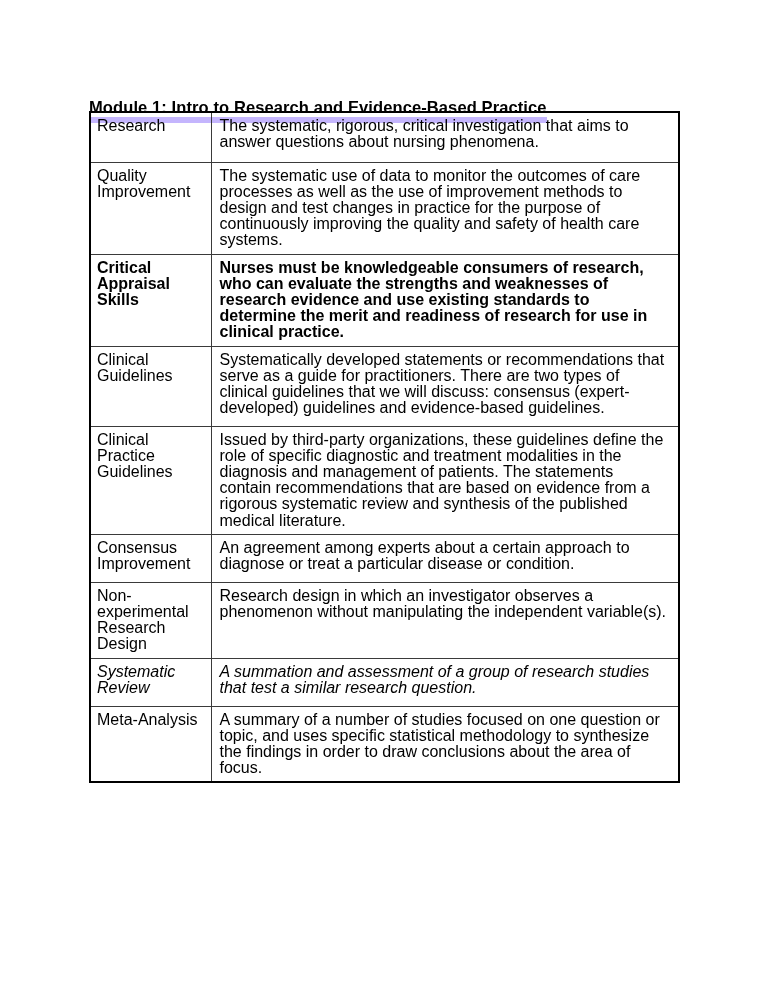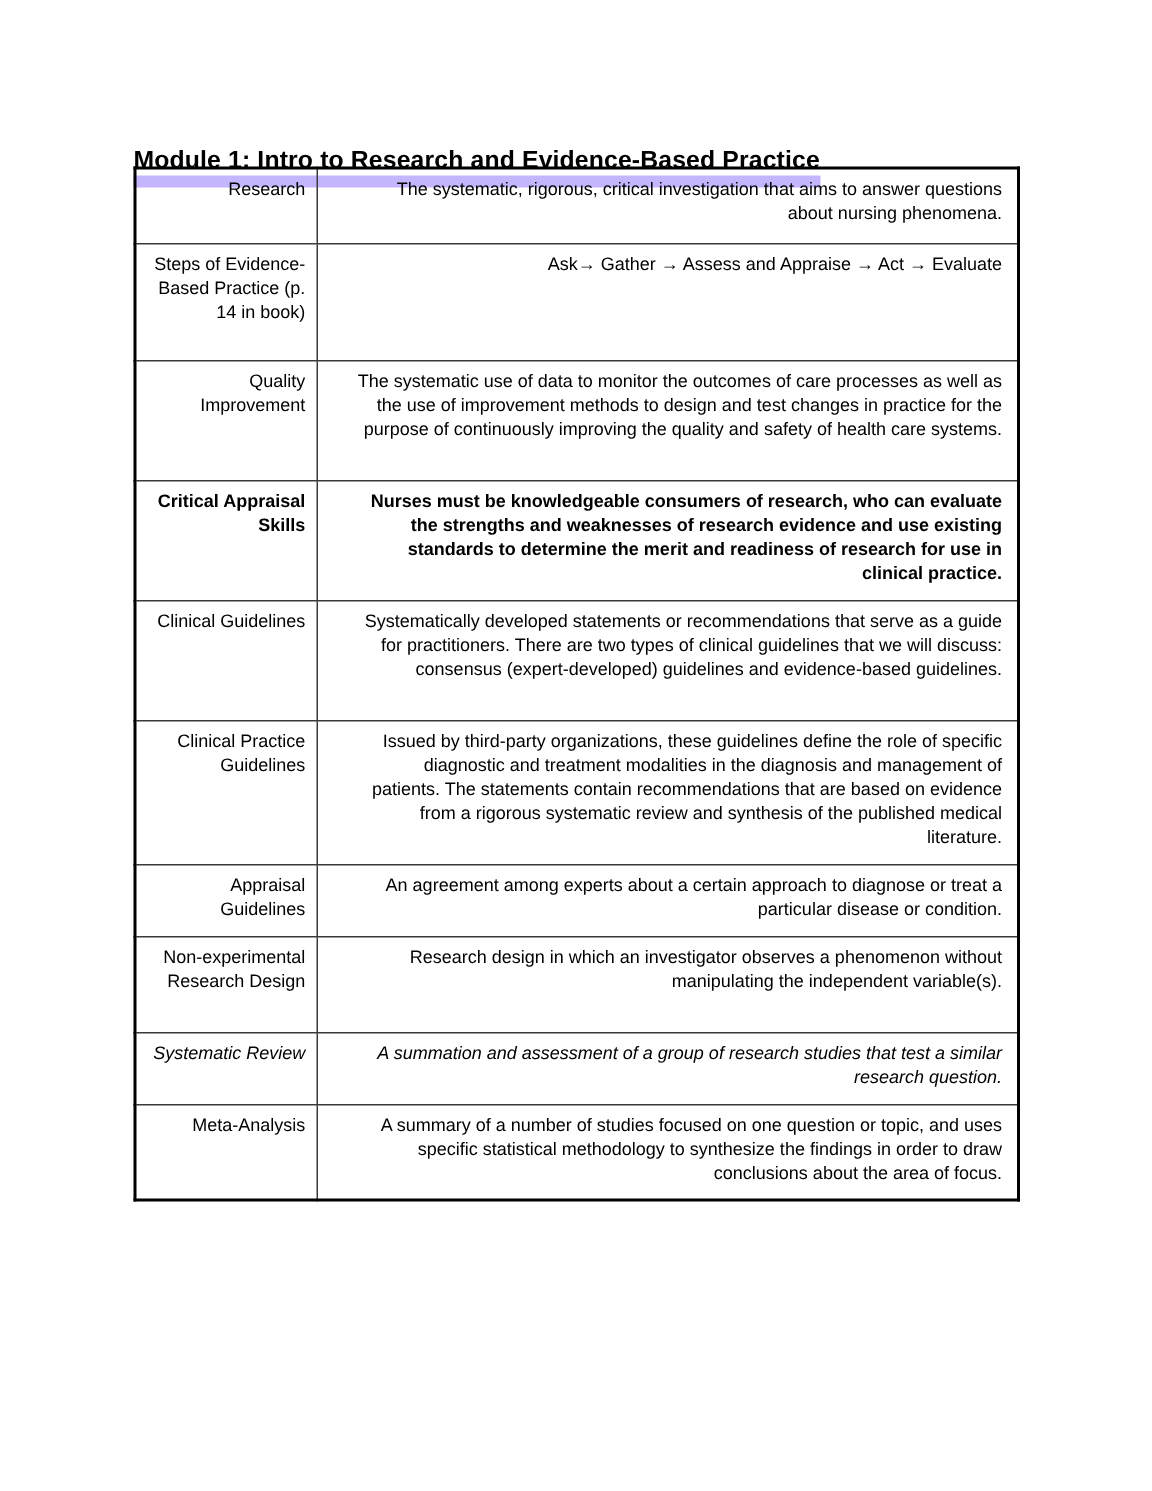--- a/index.html
+++ b/index.html
@@ -26,49 +26,48 @@
     left: 89px;
     top: 86px;
     font-size: 16.5px;
     font-weight: bold;
     line-height: 20px;
     letter-spacing: 0.1px;
     white-space: nowrap;
   }
   .doc-title .title-text {
     display: inline-block;
-    border-bottom: 8px solid #c4b5fd;
+    border-bottom: 6px solid #c4b5fd;
     padding-bottom: 0px;
   }
   .glossary-table {
     position: absolute;
     left: 89px;
     top: 111px;
     width: 589px;
     border-collapse: collapse;
     table-layout: fixed;
     border: 2px solid #000;
   }
   .glossary-table col.term-col { width: 121px; }
   .glossary-table col.def-col  { width: 468px; }
 
   .glossary-table td {
     border: 1px solid #3a3a3a;
     vertical-align: top;
-    font-size: 12px;
+    font-size: 16px;
     line-height: 16.2px;
     padding: 5px 7px 5px 7px;
     box-sizing: border-box;
-    text-align: right;
   }
   .glossary-table td.term {
     padding-left: 6px;
   }
   .glossary-table td.definition {
-    padding-left: 23px;
+    padding-left: 8px;
     padding-right: 10px;
   }
   .glossary-table tr td { height: auto; }
 </style>
 </head>
 <body>
 
 <div class="page">
 
   <h1 class="doc-title"><span class="title-text">Module 1: Intro to Research and Evidence-Based Practice</span></h1>
@@ -76,42 +75,38 @@
   <table class="glossary-table">
     <colgroup>
       <col class="term-col">
       <col class="def-col">
     </colgroup>
     <tbody>
       <tr style="height: 50px;">
         <td class="term">Research</td>
         <td class="definition">The systematic, rigorous, critical investigation that aims to answer questions about nursing phenomena.</td>
       </tr>
-      <tr style="height: 78px;">
-        <td class="term">Steps of Evidence-Based Practice (p. 14 in book)</td>
-        <td class="definition">Ask→ Gather → Assess and Appraise → Act → Evaluate</td>
-      </tr>
       <tr style="height: 80px;">
         <td class="term">Quality Improvement</td>
         <td class="definition">The systematic use of data to monitor the outcomes of care processes as well as the use of improvement methods to design and test changes in practice for the purpose of continuously improving the quality and safety of health care systems.</td>
       </tr>
       <tr style="height: 80px; font-weight: bold;">
         <td class="term">Critical Appraisal Skills</td>
         <td class="definition">Nurses must be knowledgeable consumers of research, who can evaluate the strengths and weaknesses of research evidence and use existing standards to determine the merit and readiness of research for use in clinical practice.</td>
       </tr>
       <tr style="height: 80px; margin-top: 10px;">
         <td class="term">Clinical Guidelines</td>
         <td class="definition">Systematically developed statements or recommendations that serve as a guide for practitioners. There are two types of clinical guidelines that we will discuss: consensus (expert-developed) guidelines and evidence-based guidelines.</td>
       </tr>
       <tr style="height: 96px;">
         <td class="term">Clinical Practice Guidelines</td>
         <td class="definition">Issued by third-party organizations, these guidelines define the role of specific diagnostic and treatment modalities in the diagnosis and management of patients. The statements contain recommendations that are based on evidence from a rigorous systematic review and synthesis of the published medical literature.</td>
       </tr>
       <tr style="height: 48px;">
-        <td class="term">Appraisal Guidelines</td>
+        <td class="term">Consensus Improvement</td>
         <td class="definition">An agreement among experts about a certain approach to diagnose or treat a particular disease or condition.</td>
       </tr>
       <tr style="height: 64px; margin-top: 12px;">
         <td class="term">Non-experimental Research Design</td>
         <td class="definition">Research design in which an investigator observes a phenomenon without manipulating the independent variable(s).</td>
       </tr>
       <tr style="height: 48px; font-style: italic;">
         <td class="term">Systematic Review</td>
         <td class="definition">A summation and assessment of a group of research studies that test a similar research question.</td>
       </tr>

